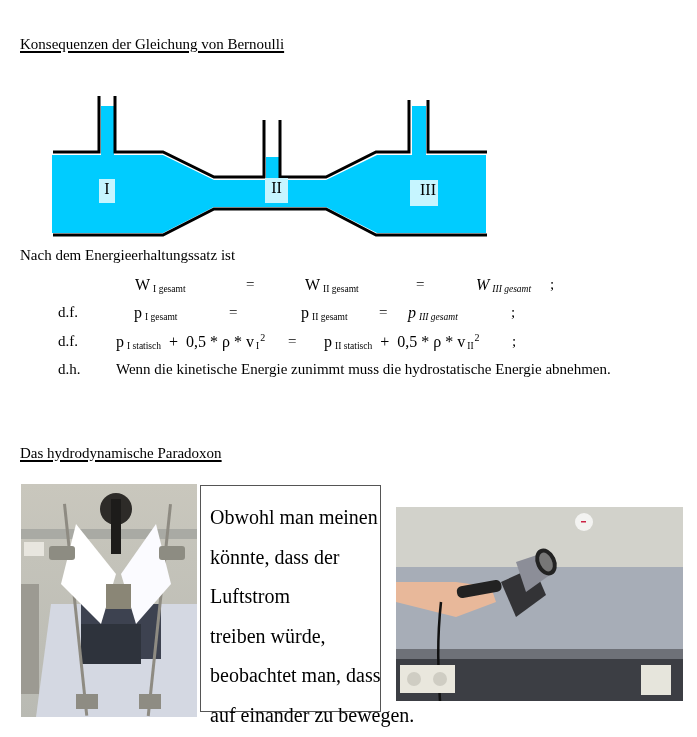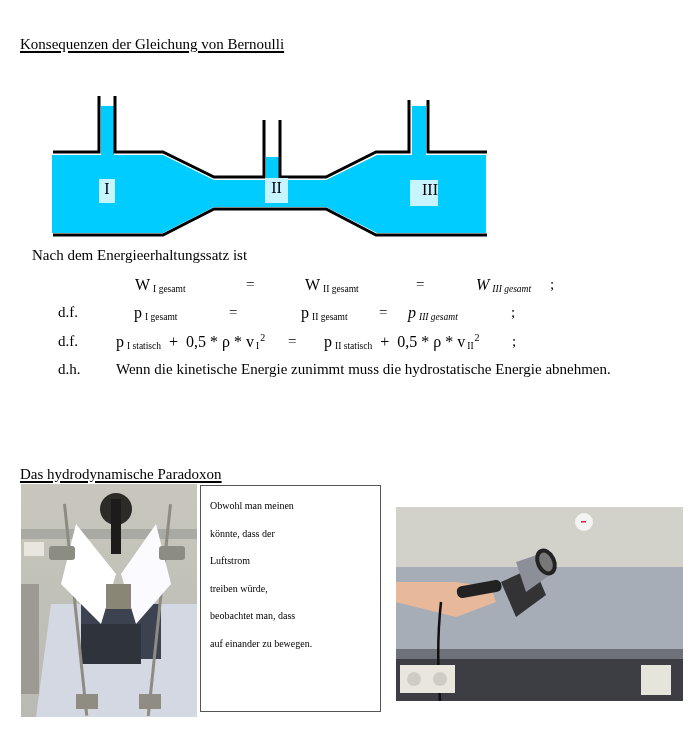--- a/index.html
+++ b/index.html
@@ -5,21 +5,21 @@
   html, body { margin:0; padding:0; background:#ffffff; }
   body { width:697px; height:737px; position:relative; overflow:hidden;
          font-family:"Liberation Serif", "DejaVu Serif", serif; color:#000; }
   .abs { position:absolute; }
   .heading { font-weight:normal; font-size:15px; text-decoration:underline; text-decoration-thickness:2px; text-underline-offset:2px; white-space:nowrap; }
   .text { font-size:15px; white-space:nowrap; }
   .big { font-size:16px; }
   .sub { font-size:9.5px; position:relative; top:2px; margin-left:3px; }
   .sup { font-size:10px; position:relative; top:-6px; margin-left:1px; }
   .textbox { position:absolute; left:200px; top:485px; width:181px; height:227px; border:1px solid #555; box-sizing:border-box; background:#fff; padding:6px 0 0 9px; }
-  .textbox div { font-size:10px; line-height:27.6px; white-space:nowrap; }
+  .textbox div { font-size:20px; line-height:27.6px; white-space:nowrap;margin-top:12px; }
   .photo { position:absolute; overflow:hidden; }
 </style>
 </head>
 <body>
 
 <div class="abs heading" style="left:20px; top:36px;">Konsequenzen der Gleichung von Bernoulli</div>
 
 <svg class="abs" style="left:0; top:0;" width="697" height="260">
 
   <polygon points="52,155 163,155 214,180 326,180 377,155 486,155 486,233 377,233 326,207 214,207 163,233 52,233" fill="#00ccff"></polygon>
@@ -34,23 +34,23 @@
   <polyline fill="none" stroke="#000" stroke-width="3" points="428,100 428,152 487,152"></polyline>
 
   <polyline fill="none" stroke="#000" stroke-width="3" points="53,235 163,235 214,209 326,209 376,235 487,235"></polyline>
 
   <rect x="99" y="179" width="16" height="24" fill="#c6f5ff"></rect>
   <rect x="265" y="178" width="23" height="25" fill="#c6f5ff"></rect>
   <rect x="410" y="180" width="28" height="26" fill="#c6f5ff"></rect>
 </svg>
 <div class="abs" style="left:99px; top:180px; width:16px; text-align:center; font-size:16px;">I</div>
 <div class="abs" style="left:265px; top:179px; width:23px; text-align:center; font-size:16px;">II</div>
-<div class="abs" style="left:410px; top:181px; width:28px; text-align:right; font-size:16px;">III</div>
+<div class="abs" style="left:410px; top:181px; width:28px; text-align:left; font-size:16px;padding-left:10px;">III</div>
 
-<div class="abs text" style="left:32px; top:247px;">Nach dem Energieerhaltungssatz ist</div>
+<div class="abs text" style="left:20px; top:247px;">Nach dem Energieerhaltungssatz ist</div>
 
 <div class="abs text big" style="left:135px; top:276px;"><span>W</span><span class="sub">I gesamt</span></div>
 <div class="abs text" style="left:246px; top:276px;">=</div>
 <div class="abs text big" style="left:305px; top:276px;"><span>W</span><span class="sub">II gesamt</span></div>
 <div class="abs text" style="left:416px; top:276px;">=</div>
 <div class="abs text big" style="left:476px; top:276px;font-style:italic;"><span>W</span><span class="sub">III gesamt</span></div>
 <div class="abs text" style="left:550px; top:276px;">;</div>
 
 <div class="abs text" style="left:58px; top:304px;">d.f.</div>
 <div class="abs text big" style="left:134px; top:304px;"><span>p</span><span class="sub">I gesamt</span></div>
@@ -62,21 +62,21 @@
 
 <div class="abs text" style="left:58px; top:333px;">d.f.</div>
 <div class="abs text big" style="left:116px; top:333px;"><span>p</span><span class="sub">I statisch</span>&nbsp; <span>+</span>&nbsp; <span>0,5 * ρ * v</span><span class="sub" style="margin-left:2px;">I</span><span class="sup">2</span></div>
 <div class="abs text" style="left:288px; top:333px;">=</div>
 <div class="abs text big" style="left:324px; top:333px;"><span>p</span><span class="sub">II statisch</span>&nbsp; <span>+</span>&nbsp; <span>0,5 * ρ * v</span><span class="sub" style="margin-left:2px;">II</span><span class="sup">2</span></div>
 <div class="abs text" style="left:512px; top:333px;">;</div>
 
 <div class="abs text" style="left:58px; top:361px;">d.h.</div>
 <div class="abs text" style="left:116px; top:361px;">Wenn die kinetische Energie zunimmt muss die hydrostatische Energie abnehmen.</div>
 
-<div class="abs heading" style="left:20px; top:445px;margin-top:21px;">Das hydrodynamische Paradoxon</div>
+<div class="abs heading" style="left:20px; top:445px;">Das hydrodynamische Paradoxon</div>
 
 <div class="photo" style="left:21px; top:484px; width:176px; height:233px;" title="Versuchsaufbau: zwei Papierblätter an Stativen mit Föhn darüber">
   <svg width="176" height="233" viewBox="0 0 176 233">
     <defs>
       <linearGradient id="wallL" x1="0" y1="0" x2="0" y2="1">
         <stop offset="0" stop-color="#c9c7bd"></stop>
         <stop offset="1" stop-color="#b9bab3"></stop>
       </linearGradient>
     </defs>
     <rect width="176" height="233" fill="url(#wallL)"></rect>

